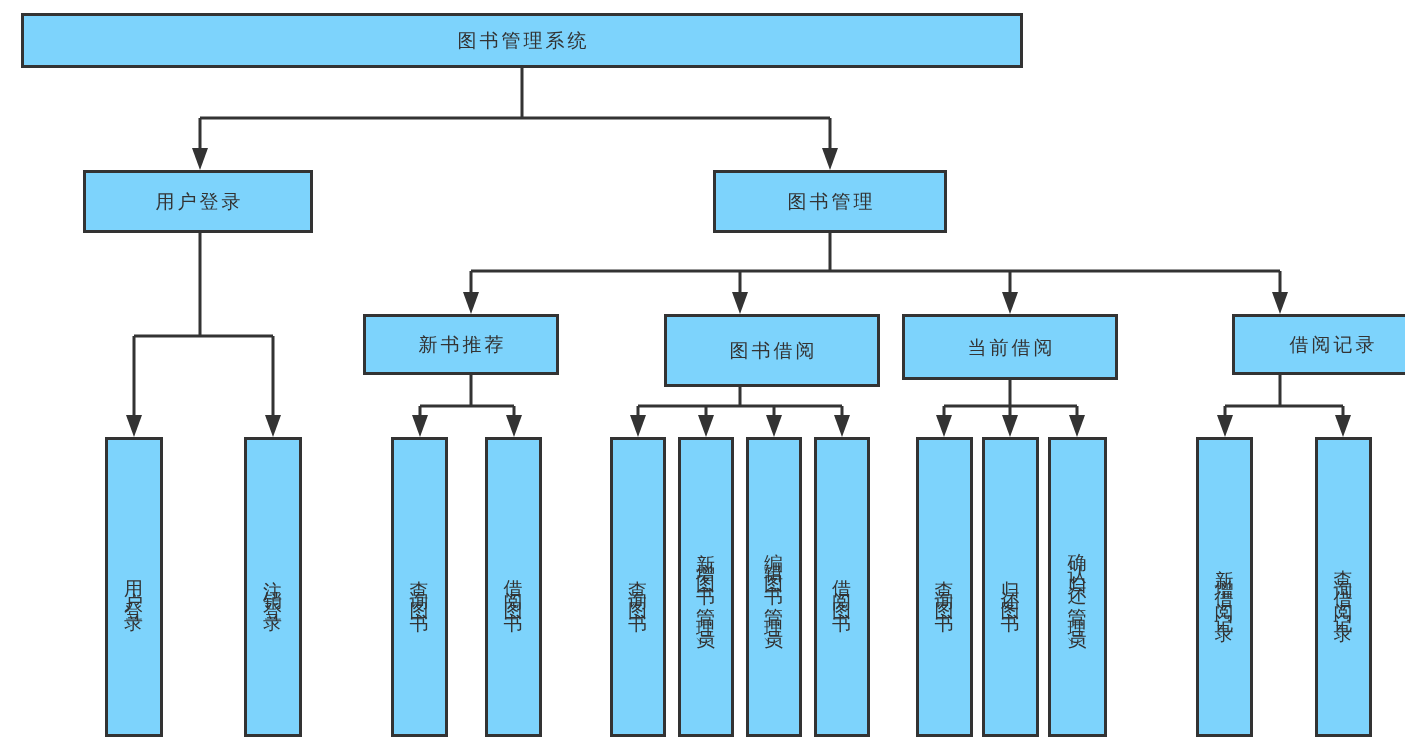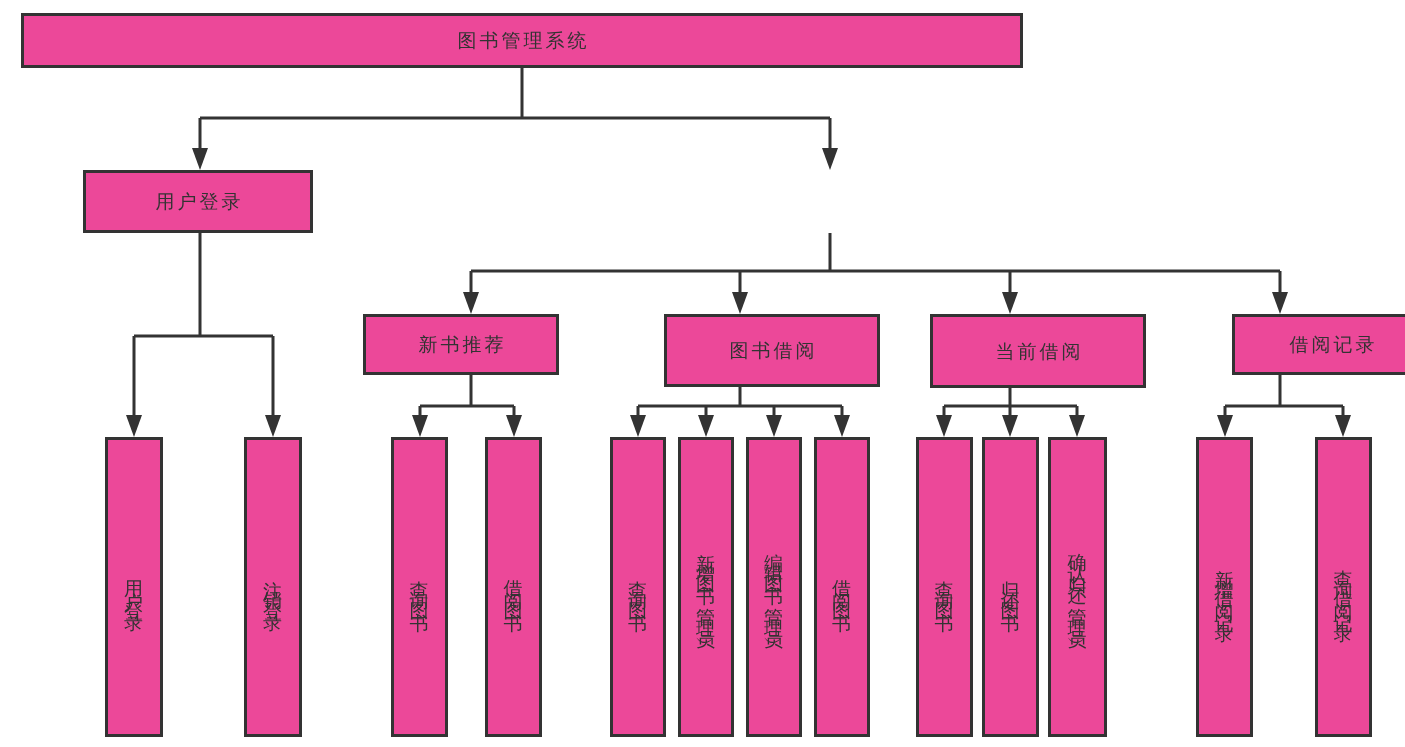--- a/index.html
+++ b/index.html
@@ -16,21 +16,21 @@
     overflow:hidden;
     font-family:"Liberation Sans","DejaVu Sans",sans-serif;
   }
   .connectors{position:absolute;left:0;top:0;width:1405px;height:747px;pointer-events:none;}
   .connectors path{stroke:var(--line);stroke-width:3;fill:none;}
   .connectors polygon{fill:var(--line);stroke:none;}
   .box{
     position:absolute;
     box-sizing:border-box;
     border:3px solid var(--line);
-    background:#ec4899;
+    background:#7dd3fc;
     display:flex;
     align-items:center;
     justify-content:center;
     color:var(--text);
     line-height:1;
   }
   .box.h{font-size:19px;letter-spacing:3px;text-indent:3px;}
   .box.v{
     writing-mode:vertical-rl;
     font-size:19px;
@@ -98,24 +98,25 @@
     <g>
       <path d="M1280 375 V406 M1225 406 H1343 M1225 406 V419 M1343 406 V419"></path>
       <polygon points="1217,415 1233,415 1225,437"></polygon>
       <polygon points="1335,415 1351,415 1343,437"></polygon>
     </g>
   </svg>
 
   <div class="box h" style="left:21px;top:13px;width:1002px;height:55px">图书管理系统</div>
 
   <div class="box h" style="left:83px;top:170px;width:230px;height:63px">用户登录</div>
+  <div class="box h" style="left:713px;top:170px;width:234px;height:63px">图书管理</div>
 
   <div class="box h" style="left:363px;top:314px;width:196px;height:61px">新书推荐</div>
   <div class="box h" style="left:664px;top:314px;width:216px;height:73px">图书借阅</div>
-  <div class="box h" style="left:930px;top:314px;width:216px;height:74px">当前借阅</div>
+  <div class="box h" style="left:902px;top:314px;width:216px;height:66px">当前借阅</div>
   <div class="box h" style="left:1232px;top:314px;width:200px;height:61px">借阅记录</div>
 
   <div class="box v" style="left:105px;top:437px;width:58px;height:300px">用户登录</div>
   <div class="box v" style="left:244px;top:437px;width:58px;height:300px">注销登录</div>
 
   <div class="box v" style="left:391px;top:437px;width:57px;height:300px">查询图书</div>
   <div class="box v" style="left:485px;top:437px;width:57px;height:300px">借阅图书</div>
 
   <div class="box v" style="left:610px;top:437px;width:56px;height:300px">查询图书</div>
   <div class="box v" style="left:678px;top:437px;width:56px;height:300px">新增图书（管理员）</div>

